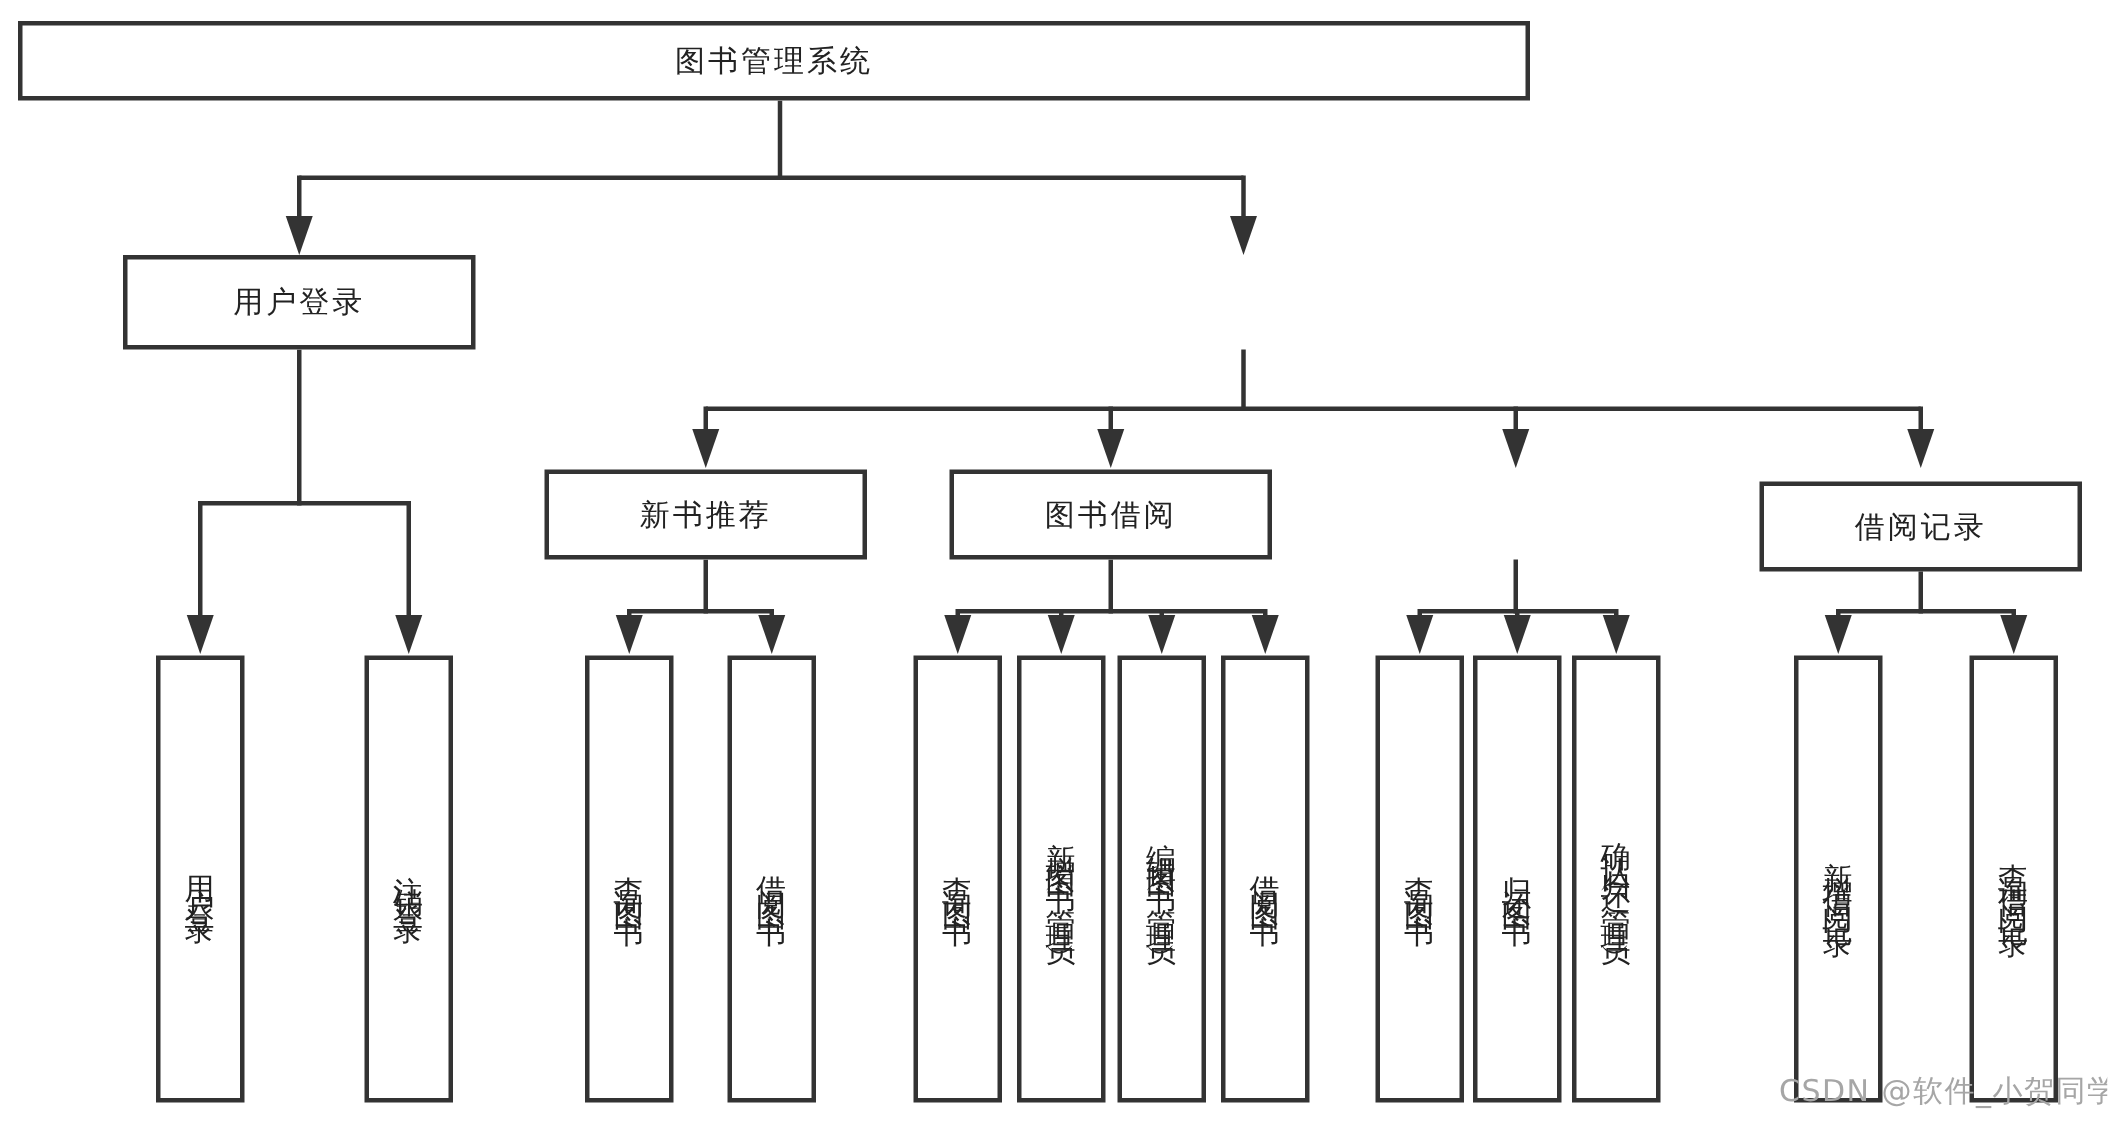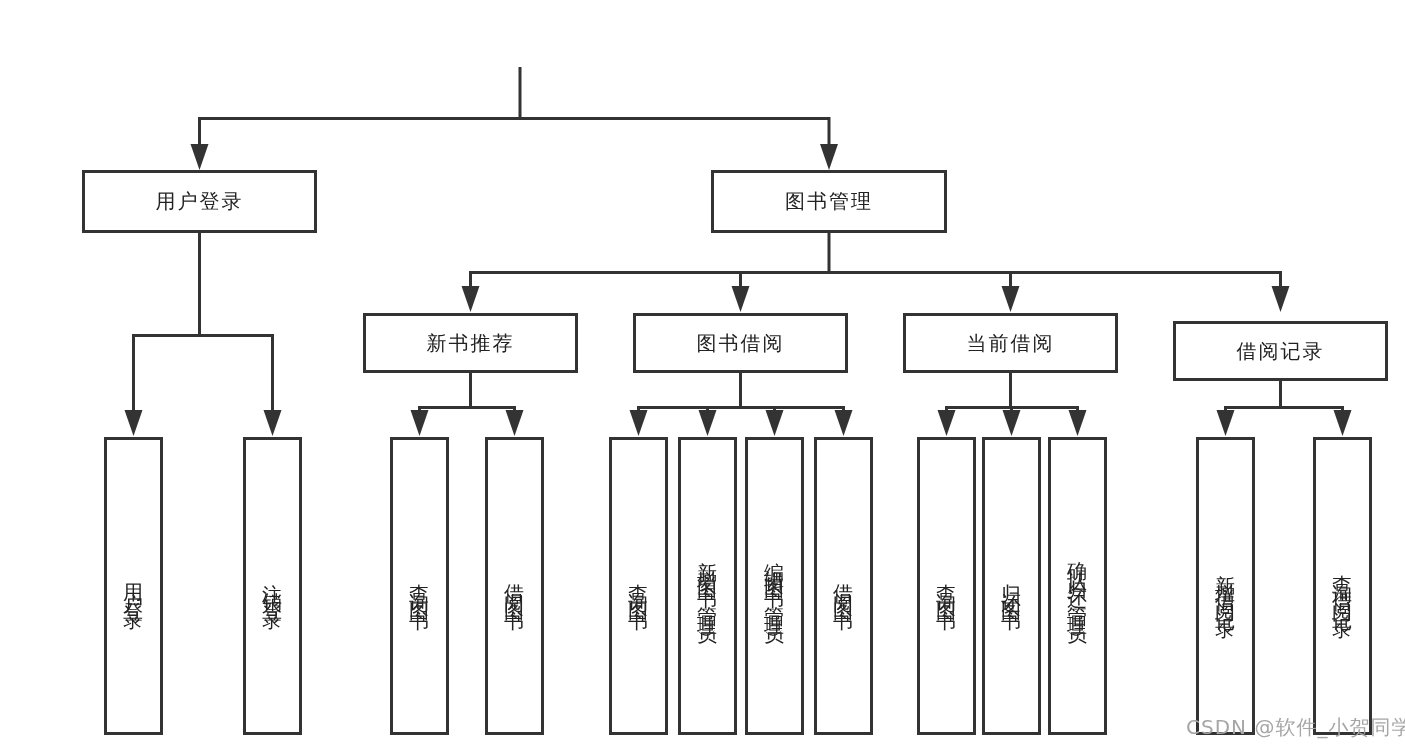--- a/index.html
+++ b/index.html
@@ -103,36 +103,33 @@
       <polygon points="765.5,410 783.5,410 774.5,436"></polygon>
       <polygon points="834.5,410 852.5,410 843.5,436"></polygon>
       <polygon points="937.5,410 955.5,410 946.5,436"></polygon>
       <polygon points="1002.5,410 1020.5,410 1011.5,436"></polygon>
       <polygon points="1068.5,410 1086.5,410 1077.5,436"></polygon>
       <polygon points="1216.5,410 1234.5,410 1225.5,436"></polygon>
       <polygon points="1333.5,410 1351.5,410 1342.5,436"></polygon>
     </g>
   </svg>
 
+  <div class="node hnode" style="left:12px;top:14px;width:1008px;height:53px">
+    <span>图书管理系统</span>
+  </div>
 
   <div class="node hnode" style="left:82px;top:170px;width:235px;height:63px">
     <span>用户登录</span>
-  </div>
-  <div class="node hnode" style="left:711px;top:170px;width:236px;height:63px">
-    <span>图书管理</span>
   </div>
 
   <div class="node hnode" style="left:633px;top:313px;width:215px;height:60px">
     <span>图书借阅</span>
   </div>
   <div class="node hnode" style="left:363px;top:313px;width:215px;height:60px">
     <span>新书推荐</span>
-  </div>
-  <div class="node hnode" style="left:903px;top:313px;width:215px;height:60px">
-    <span>当前借阅</span>
   </div>
   <div class="node hnode" style="left:1173px;top:321px;width:215px;height:60px">
     <span>借阅记录</span>
   </div>
 
   <div class="node leaf" style="left:104px">
     <span class="vtext">用户登录</span>
   </div>
   <div class="node leaf" style="left:243px">
     <span class="vtext">注销登录</span>

